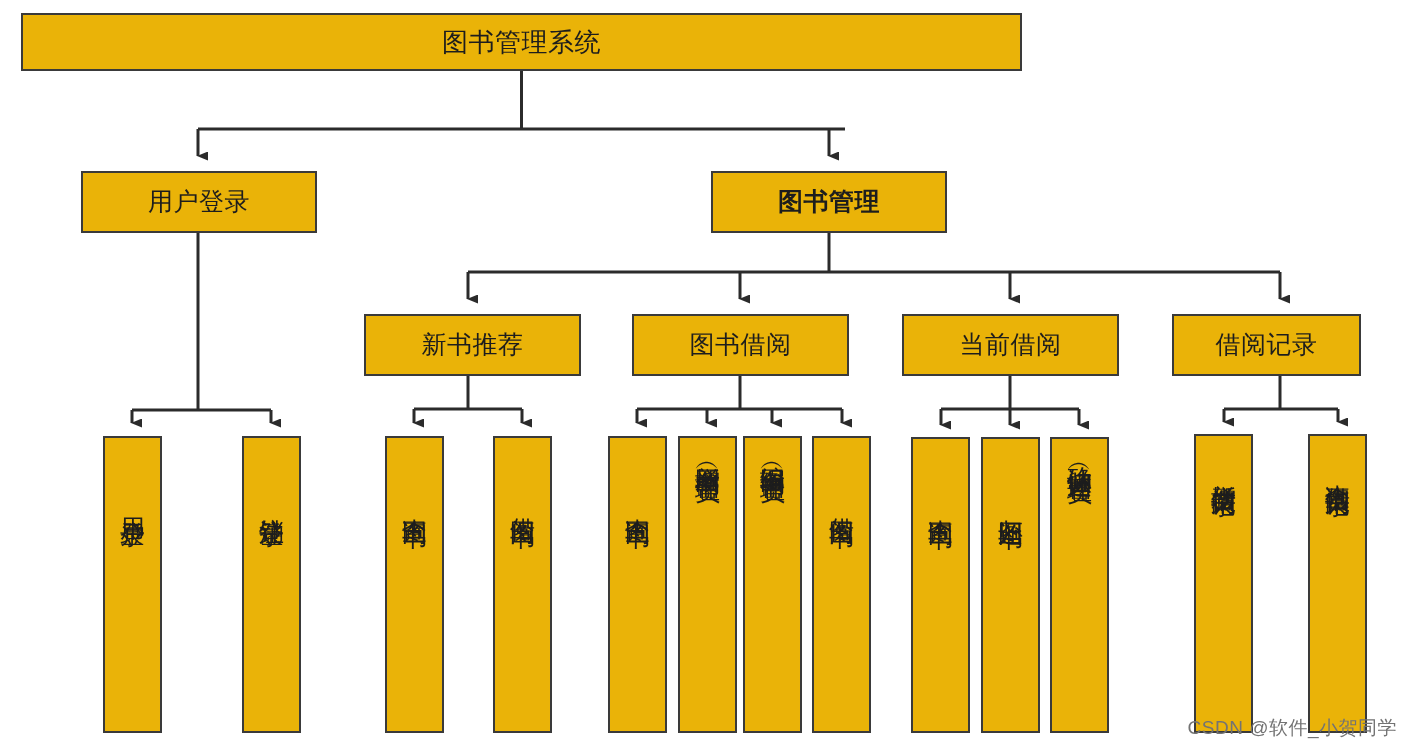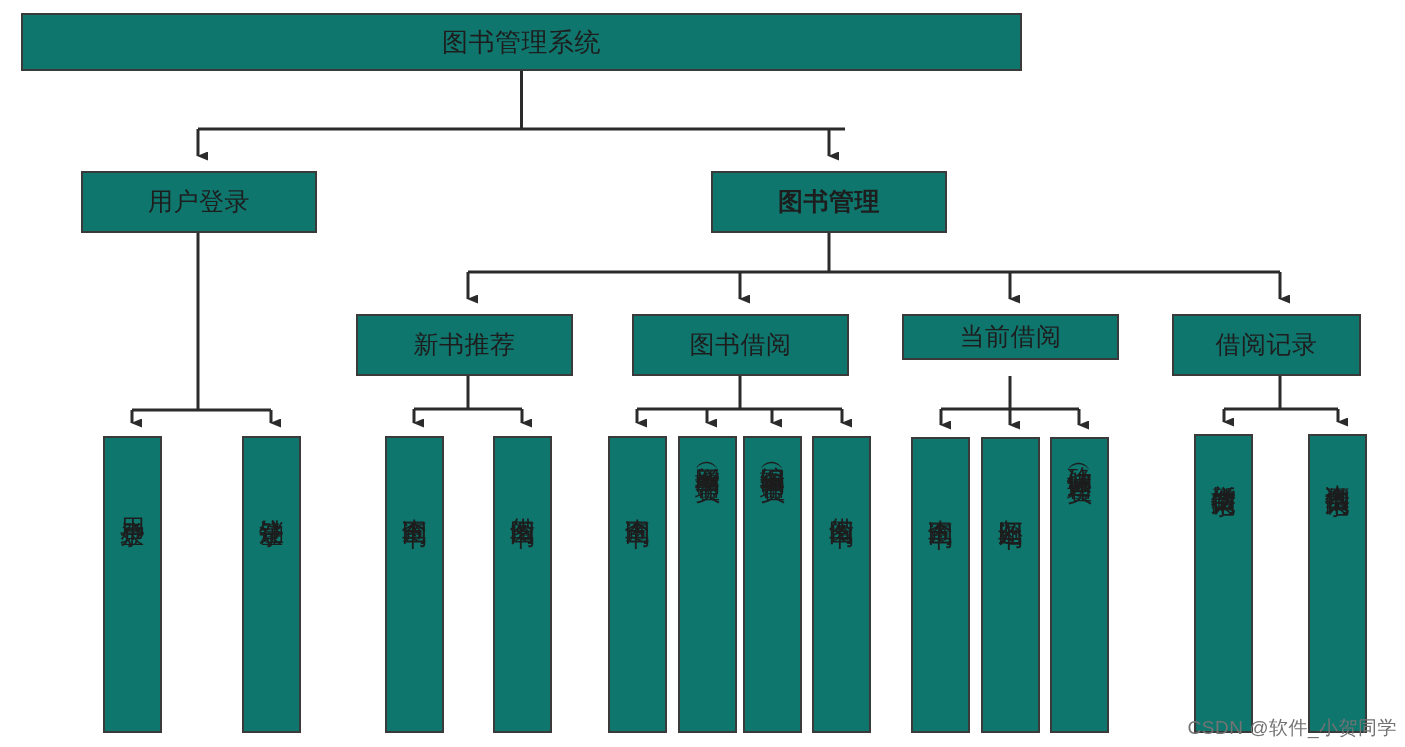--- a/index.html
+++ b/index.html
@@ -22,21 +22,21 @@
   svg.edges {
     position: absolute;
     left: 0;
     top: 0;
     width: 1405px;
     height: 747px;
   }
   .node {
     position: absolute;
     box-sizing: border-box;
-    background: #0f766e;
+    background: #eab308;
     border: 2px solid #3a3a3a;
     display: flex;
     align-items: center;
     justify-content: center;
     overflow: hidden;
   }
   .node .label {
     color: #1d1d1d;
     line-height: 1.02;
     text-align: center;
@@ -143,27 +143,27 @@
     <span class="label">图书管理系统</span>
   </div>
 
   <div class="node horiz" style="left:81px; top:171px; width:236px; height:62px;">
     <span class="label">用户登录</span>
   </div>
   <div class="node horiz" style="left:711px; top:171px; width:236px; height:62px;font-weight:bold;">
     <span class="label">图书管理</span>
   </div>
 
-  <div class="node horiz" style="left:356px; top:314px; width:217px; height:62px;">
+  <div class="node horiz" style="left:364px; top:314px; width:217px; height:62px;">
     <span class="label">新书推荐</span>
   </div>
   <div class="node horiz" style="left:632px; top:314px; width:217px; height:62px;">
     <span class="label">图书借阅</span>
   </div>
-  <div class="node horiz" style="left:902px; top:314px; width:217px; height:46px;">
+  <div class="node horiz" style="left:902px; top:314px; width:217px; height:62px;">
     <span class="label">当前借阅</span>
   </div>
   <div class="node horiz" style="left:1172px; top:314px; width:189px; height:62px;">
     <span class="label">借阅记录</span>
   </div>
 
   <div class="node vert" style="left:103px; top:436px; width:59px; height:297px; padding-top:60px;">
     <span class="label">用户登录</span>
   </div>
   <div class="node vert" style="left:242px; top:436px; width:59px; height:297px; padding-top:60px;">

